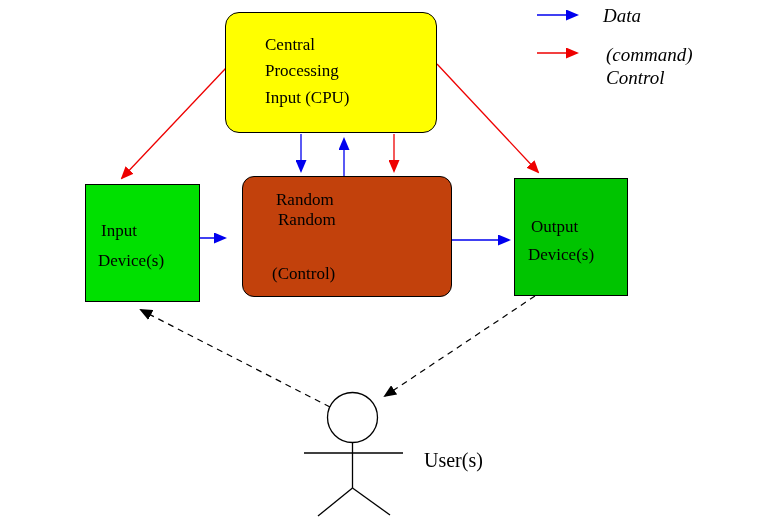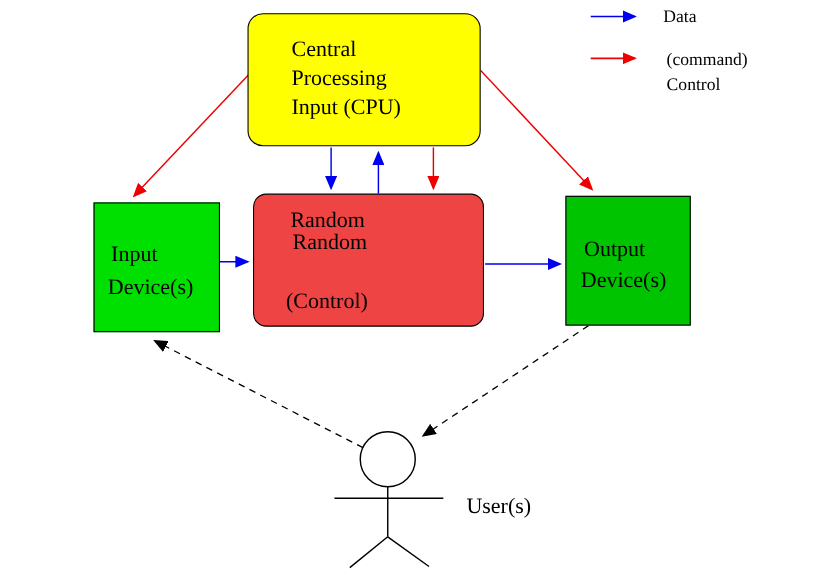--- a/index.html
+++ b/index.html
@@ -9,30 +9,30 @@
     background:#ffffff;
     font-family:"Liberation Serif", serif;
     color:#000;
     overflow:hidden;
   }
   #wires{position:absolute;left:0;top:0;width:761px;height:527px;}
   .node{
     position:absolute;
     box-sizing:border-box;
     border:1.5px solid #000;
-    font-size:20px;
+    font-size:17px;
     line-height:20px;
     text-align:right;
   }
   .node .ln{position:absolute;white-space:nowrap;}
   #cpu-box{left:225px;top:12px;width:212px;height:121px;border-radius:14px;}
   #ram-box{left:230px;top:176px;width:210px;height:121px;border-radius:12px;}
   #input-box{left:48px;top:184px;width:115px;height:118px;}
   #output-box{left:514px;top:178px;width:114px;height:118px;}
-  .legend-label{position:absolute;font-size:16px;line-height:23px;white-space:nowrap;}
+  .legend-label{position:absolute;font-size:19px;line-height:23px;white-space:nowrap;font-style:italic;}
   #user-label{position:absolute;left:424px;top:449px;font-size:20px;white-space:nowrap;}
 </style>
 </head>
 <body>
 
 <div id="stage">
 
   <svg id="wires" viewBox="0 0 761 527" xmlns="http://www.w3.org/2000/svg">
     <defs>
       <marker id="ah-blue" markerUnits="userSpaceOnUse" markerWidth="13" markerHeight="11" refX="11" refY="5.5" orient="auto">
@@ -69,21 +69,21 @@
     <line x1="537" y1="15" x2="577" y2="15" stroke="#0000EE" stroke-width="1.5" marker-end="url(#ah-blue)"></line>
     <line x1="537" y1="53" x2="577" y2="53" stroke="#EE0000" stroke-width="1.5" marker-end="url(#ah-red)"></line>
   </svg>
 
   <div class="node" id="cpu-box" style="background: rgb(255, 255, 0);">
     <span class="ln" style="left:39px;top:22px">Central</span>
     <span class="ln" style="left:39px;top:48px">Processing</span>
     <span class="ln" style="left:39px;top:75px">Input (CPU)</span>
   </div>
 
-  <div class="node" id="ram-box" style="background: #ef4444;">
+  <div class="node" id="ram-box" style="background: #c2410c; margin-left: 12px;">
     <span class="ln" style="left:33px;top:13px">Random</span>
     <span class="ln" style="left:35px;top:33px">Random</span>
     <span class="ln" style="left:29px;top:87px">(Control)</span>
   </div>
 
   <div class="node" id="input-box" style="background: rgb(0, 224, 0); margin-left: 37px;">
     <span class="ln" style="left:15px;top:36px">Input</span>
     <span class="ln" style="left:12px;top:66px">Device(s)</span>
   </div>
 

